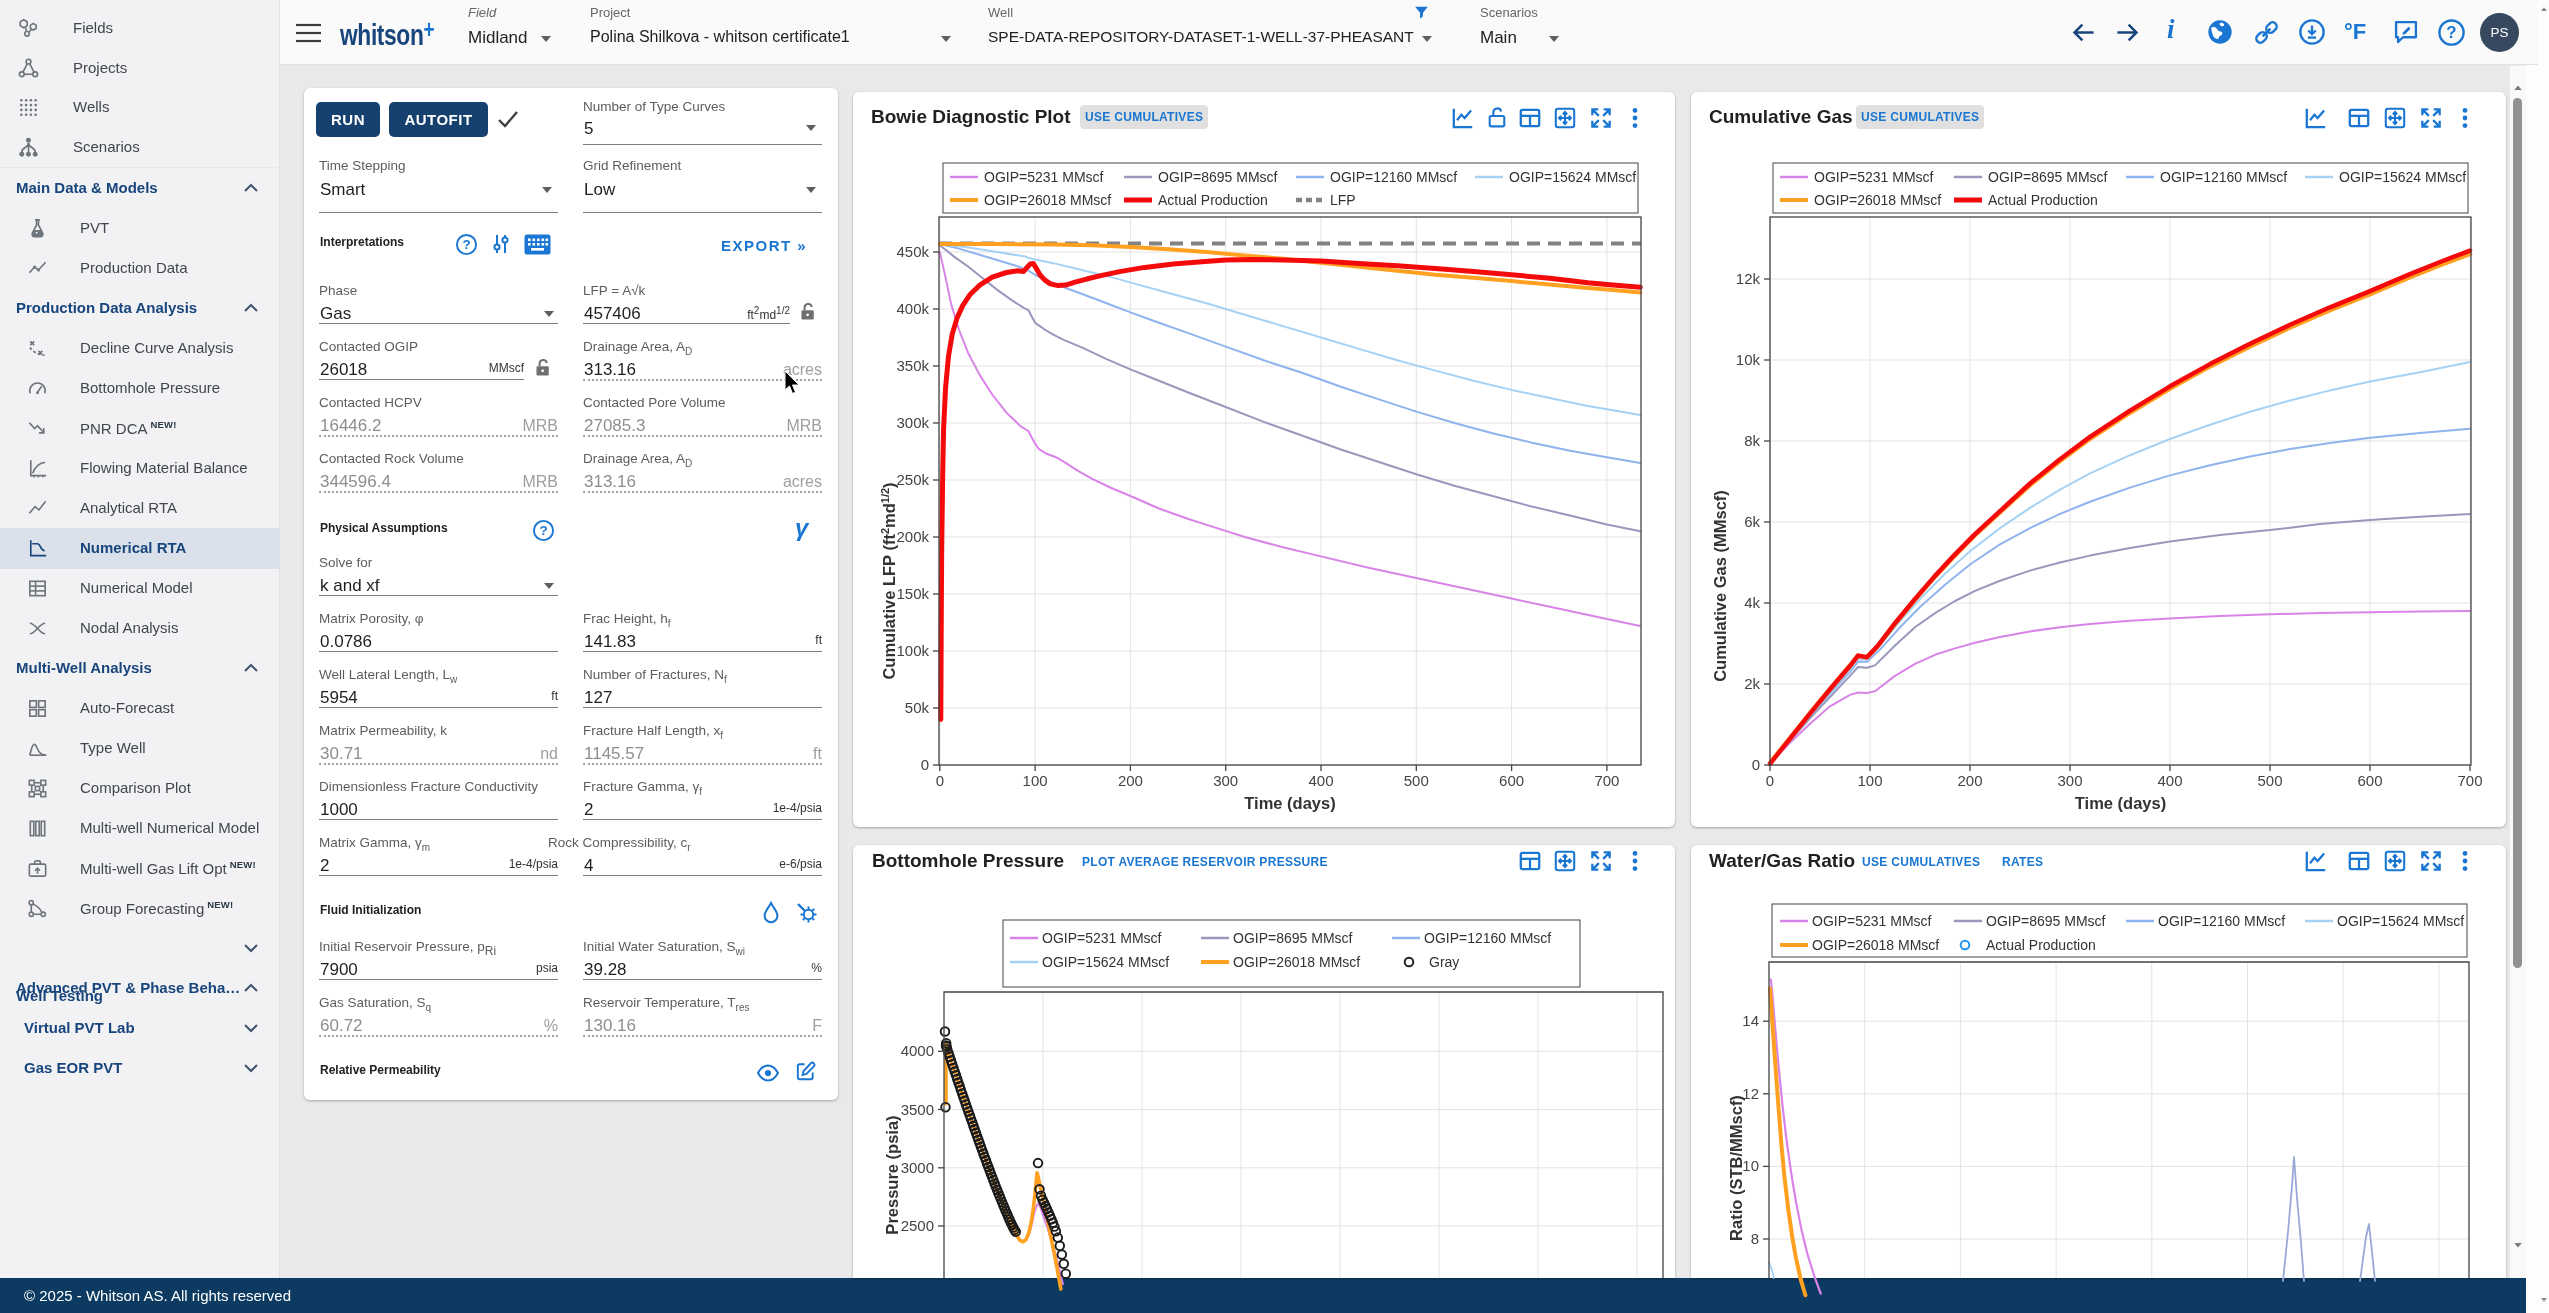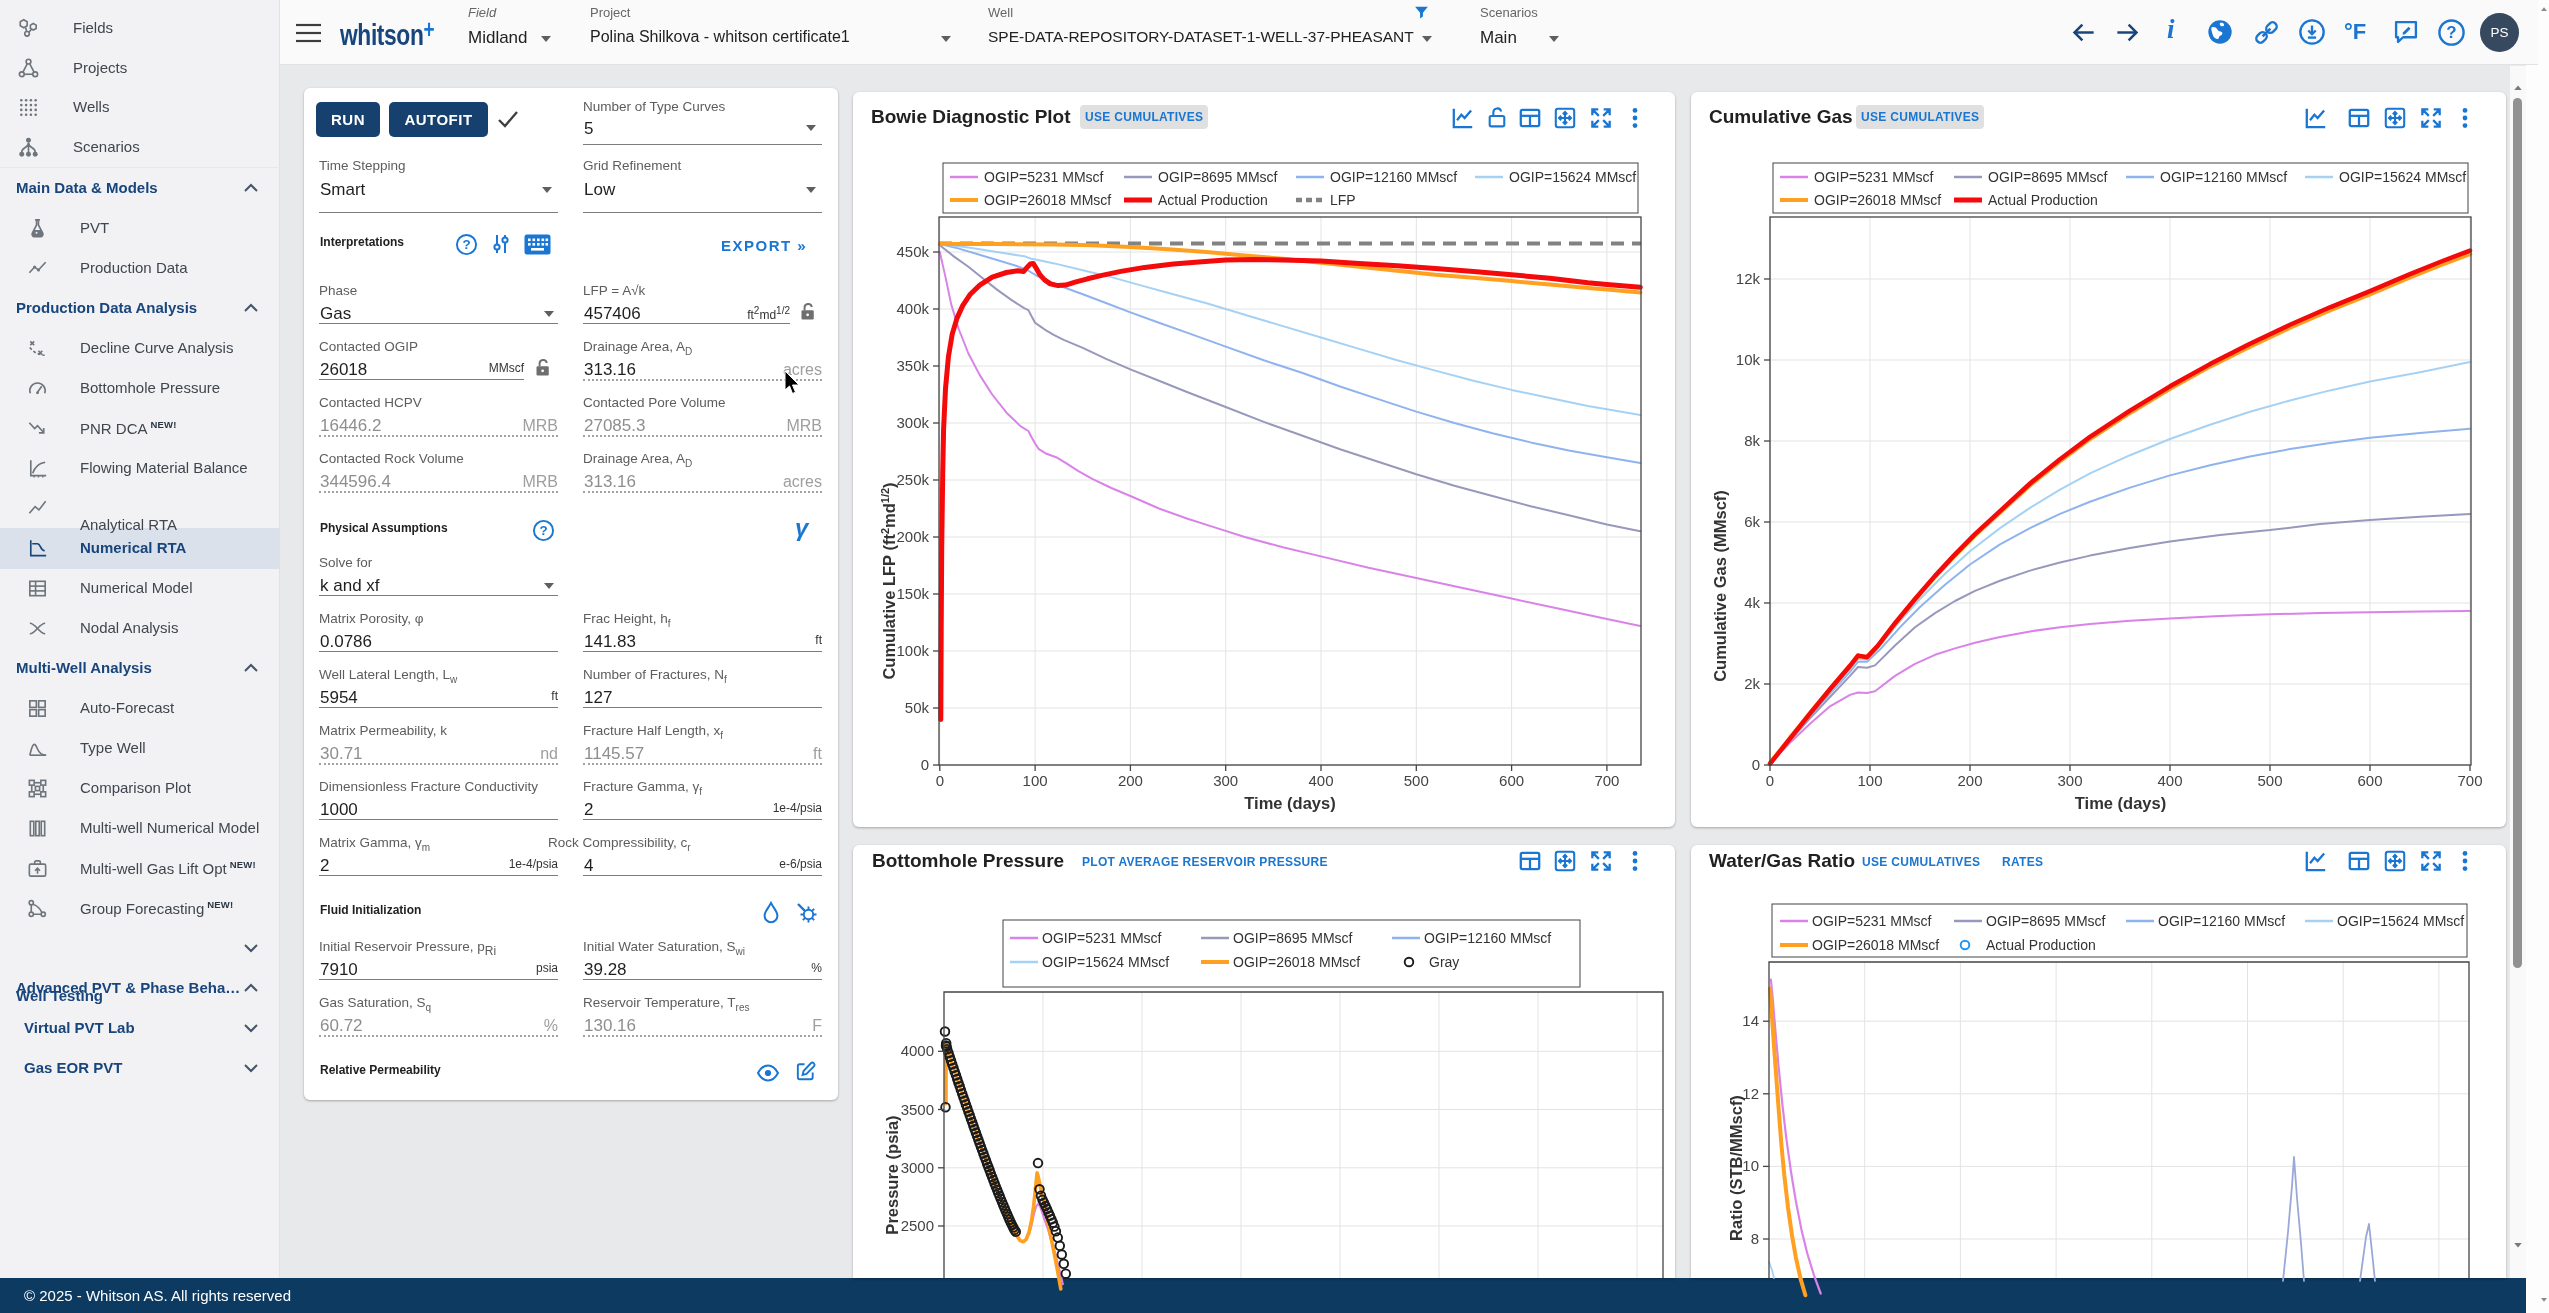--- a/index.html
+++ b/index.html
@@ -204,21 +204,21 @@
       <path d="M7 17C9.5 9 14 6.5 20 5.5"></path>
       <path d="M8.5 19.5v2 M13 19.5v2 M17.5 19.5v2" stroke-width="1.4"></path>
     </g>
   </svg>
 <div class="sbitem" style="top:459px;">Flowing Material Balance</div>
 <svg class="abs" style="left:26px;top:497px" width="23" height="23" viewBox="0 0 24 24">
     <g stroke="#6e757c" stroke-width="1.7" fill="none">
       <polyline points="3.5,17 9.5,10 13.5,13.5 20.5,4.5"></polyline>
     </g>
   </svg>
-<div class="sbitem" style="top:516px;text-align:center;">Analytical RTA</div>
+<div class="sbitem" style="top:499px;text-align:center;">Analytical RTA</div>
 <svg class="abs" style="left:26px;top:537px" width="23" height="23" viewBox="0 0 24 24">
     <g stroke="#17457c" stroke-width="1.7" fill="none">
       <path d="M5 3.5v16h16"></path>
       <path d="M6.5 7h5.5c3.5 0 2.5 7 7.5 7.4"></path>
     </g>
   </svg>
 <div class="sbitem" style="top:539px;color:#17457c;font-weight:bold;">Numerical RTA</div>
 <svg class="abs" style="left:26px;top:577px" width="23" height="23" viewBox="0 0 24 24">
     <g stroke="#6e757c" stroke-width="1.7" fill="none">
       <rect x="4" y="4.5" width="16" height="15"></rect>
@@ -467,21 +467,21 @@
     <path d="M12 2C9 8 5 11.5 5 16a7 7 0 0 0 14 0c0-4.5-4-8-7-14z" stroke="#1976d2" stroke-width="2.2" fill="none"></path>
   </svg>
 <svg class="abs" style="left:795px;top:901px" width="24" height="24" viewBox="0 0 24 24">
     <g stroke="#1976d2" stroke-width="1.9" fill="none">
       <circle cx="13.5" cy="13.5" r="4.7"></circle>
       <path d="M13.5 8.8V5.5 M13.5 18.2v3.3 M8.8 13.5H5.5 M18.2 13.5h3.3 M10.2 10.2L7.8 7.8 M16.8 16.8l2.4 2.4 M16.8 10.2l2.4-2.4 M10.2 16.8l-2.4 2.4"></path>
       <line x1="3" y1="3" x2="9.5" y2="9.5" stroke-width="2.4"></line>
     </g>
   </svg>
 <div class="lbl" style="left:319px;top:939px;">Initial Reservoir Pressure, p<sub style="font-size:12px">Ri</sub></div>
-<div class="val" style="left:320px;top:960px;">7910</div>
+<div class="val" style="left:320px;top:960px;">7900</div>
 <div class="unit" style="left:438px;top:961px;width:120px;">psia</div>
 <div class="uline" style="left:319px;top:979px;width:239px;"></div>
 <div class="lbl" style="left:583px;top:939px;">Initial Water Saturation, S<sub style="font-size:10px">wi</sub></div>
 <div class="val" style="left:584px;top:960px;">39.28</div>
 <div class="unit" style="left:702px;top:961px;width:120px;">%</div>
 <div class="uline" style="left:583px;top:979px;width:239px;"></div>
 <div class="lbl" style="left:319px;top:995px;">Gas Saturation, S<sub style="font-size:10px">q</sub></div>
 <div class="valdis" style="left:320px;top:1016px;">60.72</div>
 <div class="unitdis" style="left:438px;top:1017px;width:120px;">%</div>
 <div class="udot" style="left:319px;top:1035px;width:239px;"></div>

